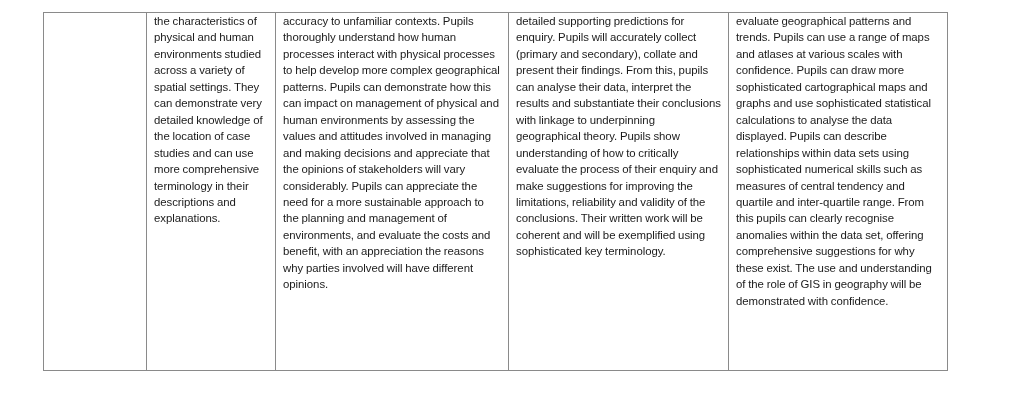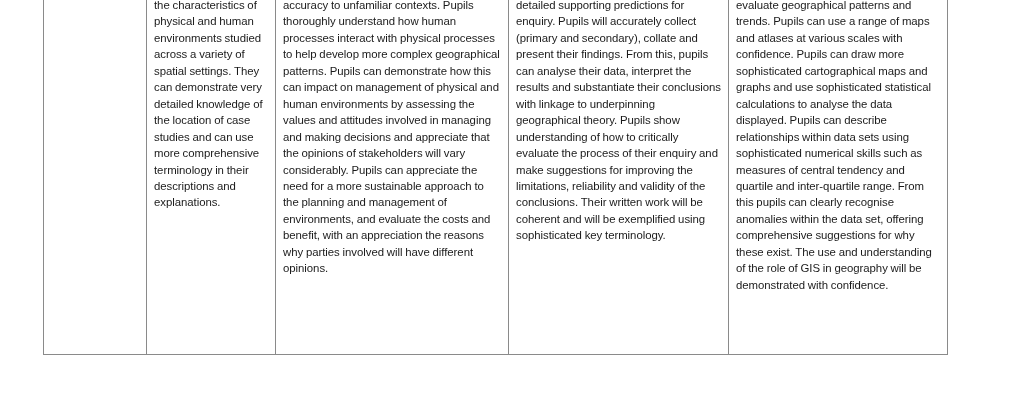--- a/index.html
+++ b/index.html
@@ -13,20 +13,21 @@
     overflow: hidden;
     font-family: "Liberation Sans", sans-serif;
   }
 
   
   .page {
     position: relative;
     width: 1024px;
     height: 288px;
     background: #ffffff;
+    margin-top: 16px;
   }
 
   .doc-table {
     position: absolute;
     left: 43px;
     top: -4px;              
     width: 904px;
     height: 359px;
     border-collapse: collapse;
     table-layout: fixed;

